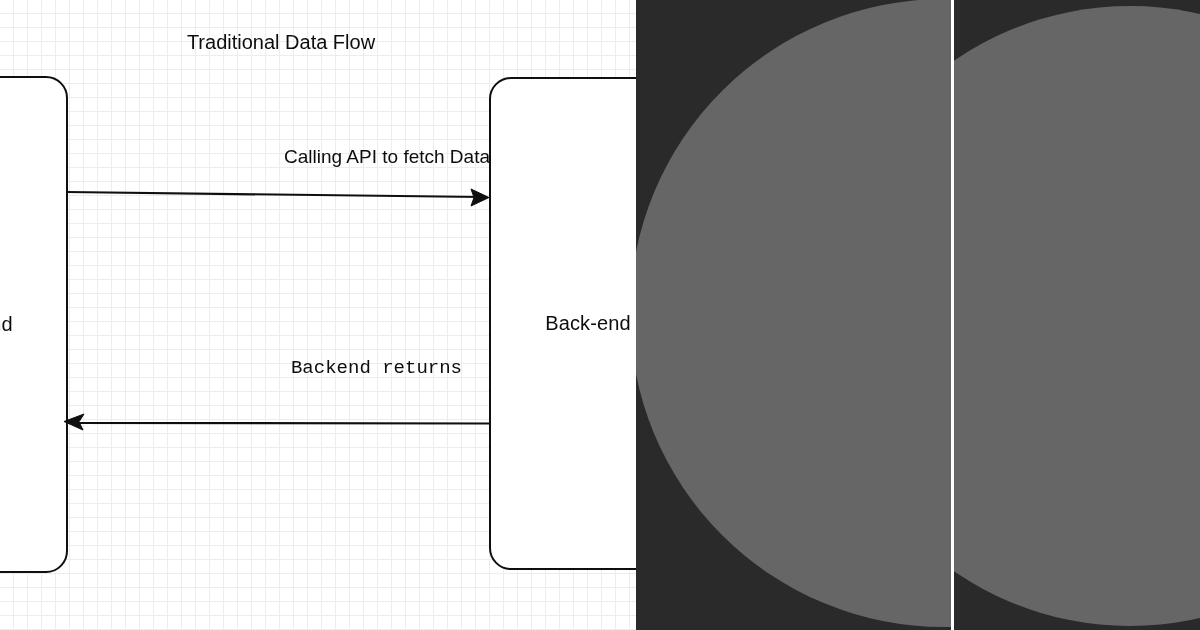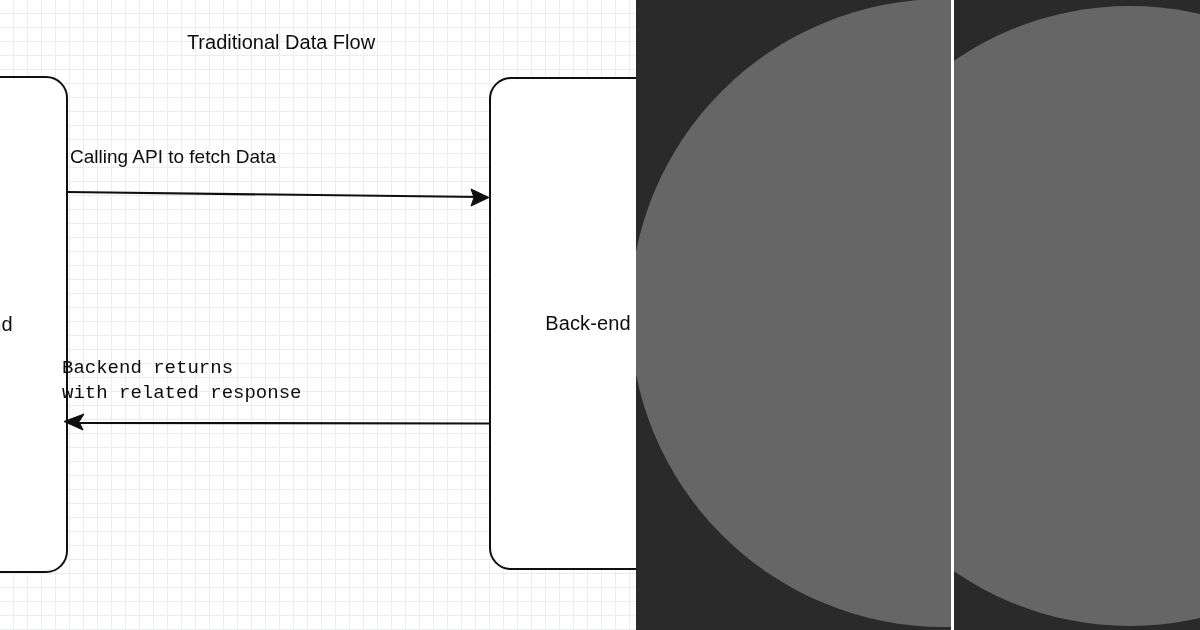--- a/index.html
+++ b/index.html
@@ -89,21 +89,21 @@
     top: 31px;
     width: 562px;
     text-align: center;
     font-size: 20px;
     color: #0d0d0d;
     white-space: nowrap;
   }
 
   .msg-label {
     position: absolute;
-    text-align: left;
+    text-align: right;
     font-size: 19px;
     color: #0d0d0d;
     line-height: 25px;
     white-space: nowrap;
   }
 
   .msg-label.request {
     left: 70px;
     top: 144px;
     width: 420px;
@@ -189,21 +189,20 @@
     <div class="node-box backend" style="border-color: rgb(15, 15, 15); background: rgb(255, 255, 255);">
       <span class="node-label">Back-end</span>
     </div>
 
     <div class="msg-label request">
       <span>Calling API to fetch Data</span>
     </div>
 
     <div class="msg-label response">
       <div>Backend returns</div>
-      <div>with related response</div>
     </div>
 
     <svg class="arrow-layer" viewBox="0 0 636 630">
 
       <g>
         <path d="M 67 192 L 481 197" fill="none" stroke="#0f0f0f" stroke-width="2.2" stroke-linecap="butt"></path>
         <path d="M 489 197.5 L 471 189 L 474 197.5 L 471 206 Z" fill="#0f0f0f" stroke="#0f0f0f" stroke-width="1"></path>
       </g>
 
       <g>

